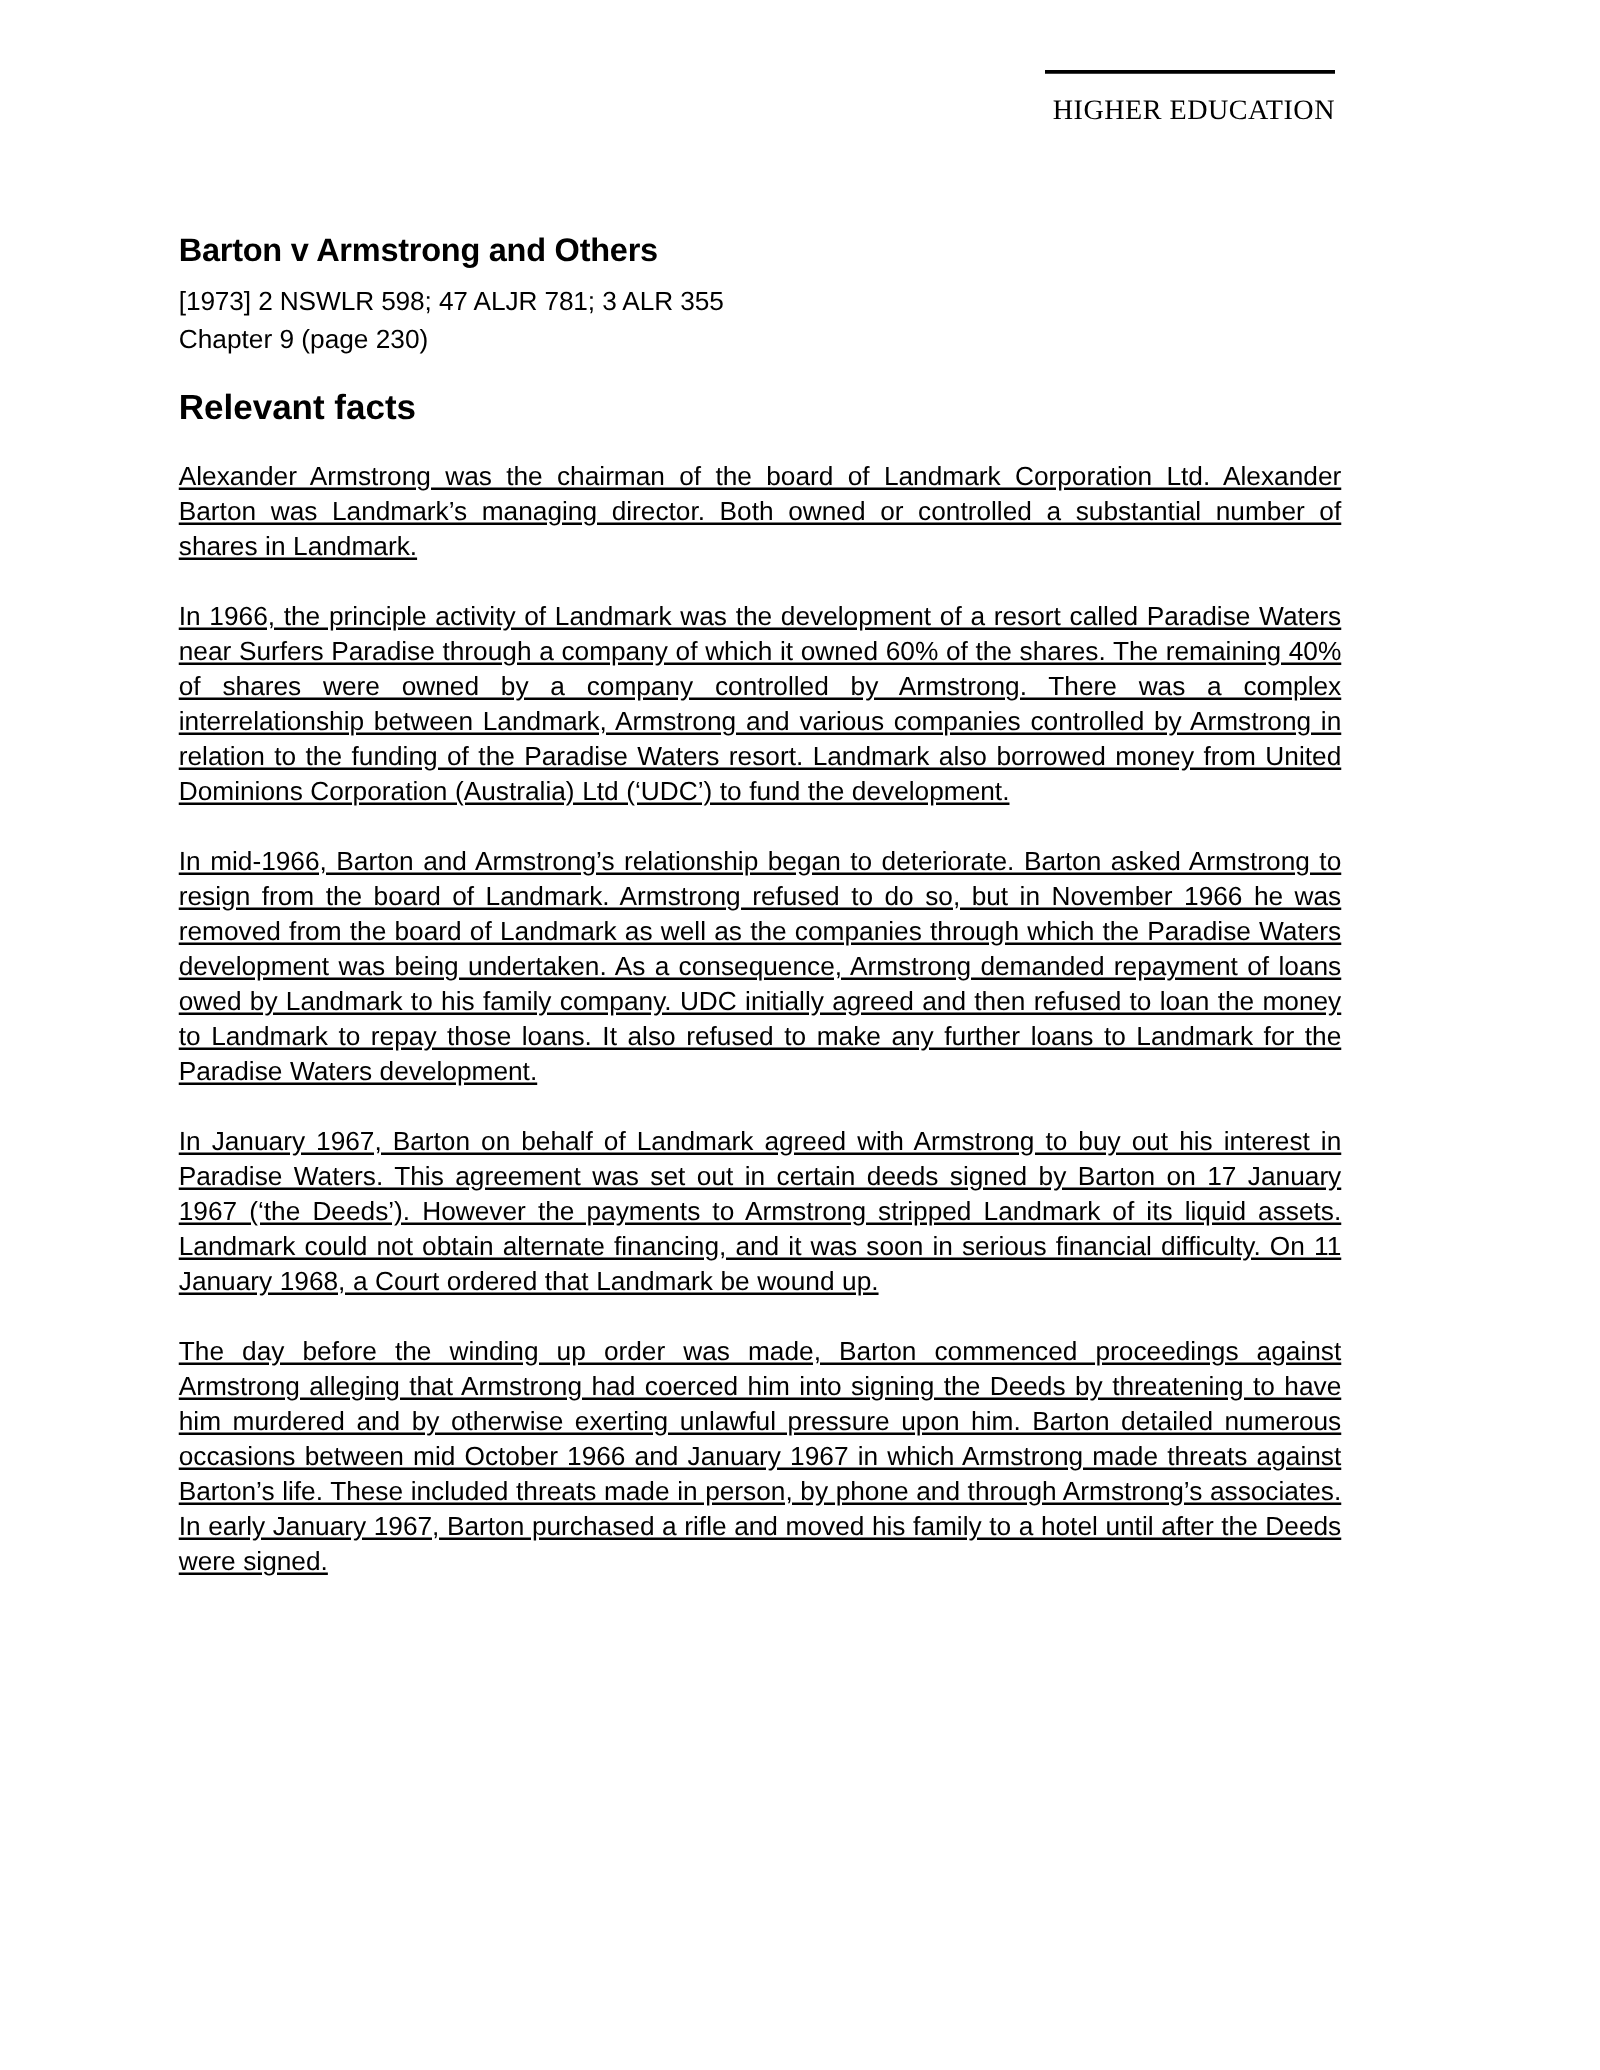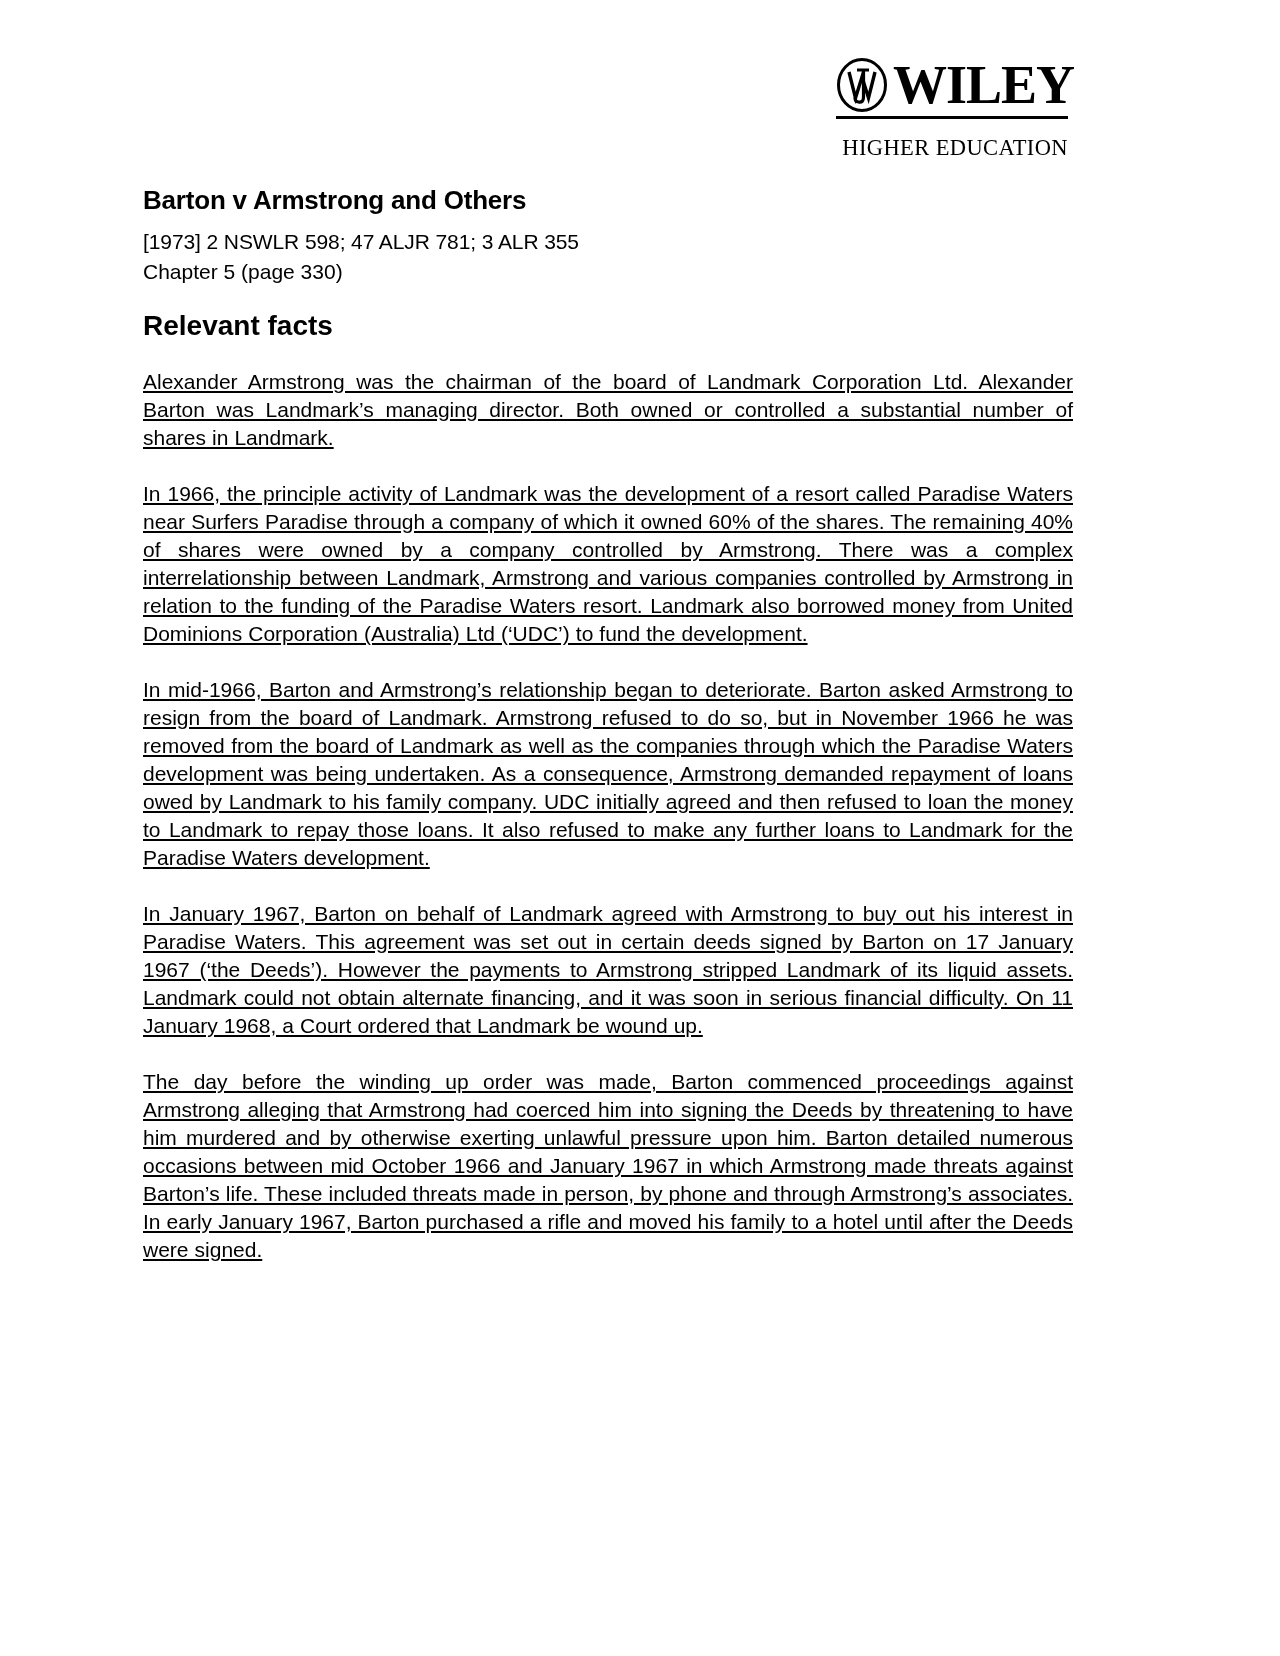--- a/index.html
+++ b/index.html
@@ -117,39 +117,31 @@
   .para:first-of-type {
     margin-top: 28px;
   }
 </style>
 </head>
 <body>
 
 <div class="page">
 
   <div class="logo-block">
-    <div class="logo-row">
-      <svg class="logo-mark" viewBox="0 0 52 56" aria-hidden="true">
-        <ellipse cx="26" cy="28" rx="23.5" ry="25.5" fill="none" stroke="#000" stroke-width="3"></ellipse>
-        <path d="M13 15 L19.5 41 L26 20 L32.5 41 L39 15" fill="none" stroke="#000" stroke-width="3.4" stroke-linejoin="miter"></path>
-        <path d="M21 13 L33 13 M27.5 13 L27.5 40 Q27.5 46 22.5 45 Q19 44.4 19 40.5" fill="none" stroke="#000" stroke-width="3.2" stroke-linecap="butt"></path>
-      </svg>
-      <span class="logo-wordmark">WILEY</span>
-    </div>
     <div class="logo-rule"></div>
     <div class="logo-sub">HIGHER EDUCATION</div>
   </div>
 
   <div class="doc">
 
     <h1 class="case-title">Barton v Armstrong and Others</h1>
 
     <div class="citation">[1973] 2 NSWLR 598; 47 ALJR 781; 3 ALR 355</div>
 
-    <div class="chapter">Chapter 5 (page 330)</div>
+    <div class="chapter">Chapter 9 (page 230)</div>
 
     <h2 class="section-heading">Relevant facts</h2>
 
     <p class="para">Alexander Armstrong was the chairman of the board of Landmark Corporation Ltd. Alexander Barton was Landmark’s managing director. Both owned or controlled a substantial number of shares in Landmark.</p>
     <p class="para">In 1966, the principle activity of Landmark was the development of a resort called Paradise Waters near Surfers Paradise through a company of which it owned 60% of the shares. The remaining 40% of shares were owned by a company controlled by Armstrong. There was a complex interrelationship between Landmark, Armstrong and various companies controlled by Armstrong in relation to the funding of the Paradise Waters resort. Landmark also borrowed money from United Dominions Corporation (Australia) Ltd (‘UDC’) to fund the development.</p>
     <p class="para">In mid-1966, Barton and Armstrong’s relationship began to deteriorate. Barton asked Armstrong to resign from the board of Landmark. Armstrong refused to do so, but in November 1966 he was removed from the board of Landmark as well as the companies through which the Paradise Waters development was being undertaken. As a consequence, Armstrong demanded repayment of loans owed by Landmark to his family company. UDC initially agreed and then refused to loan the money to Landmark to repay those loans. It also refused to make any further loans to Landmark for the Paradise Waters development.</p>
     <p class="para">In January 1967, Barton on behalf of Landmark agreed with Armstrong to buy out his interest in Paradise Waters. This agreement was set out in certain deeds signed by Barton on 17 January 1967 (‘the Deeds’). However the payments to Armstrong stripped Landmark of its liquid assets.  Landmark could not obtain alternate financing, and it was soon in serious financial difficulty. On 11 January 1968, a Court ordered that Landmark be wound up.</p>
     <p class="para">The day before the winding up order was made, Barton commenced proceedings against Armstrong alleging that Armstrong had coerced him into signing the Deeds by threatening to have him murdered and by otherwise exerting unlawful pressure upon him. Barton detailed numerous occasions between mid October 1966 and January 1967 in which Armstrong made threats against Barton’s life. These included threats made in person, by phone and through Armstrong’s associates. In early January 1967, Barton purchased a rifle and moved his family to a hotel until after the Deeds were signed.</p>
 
   </div>

